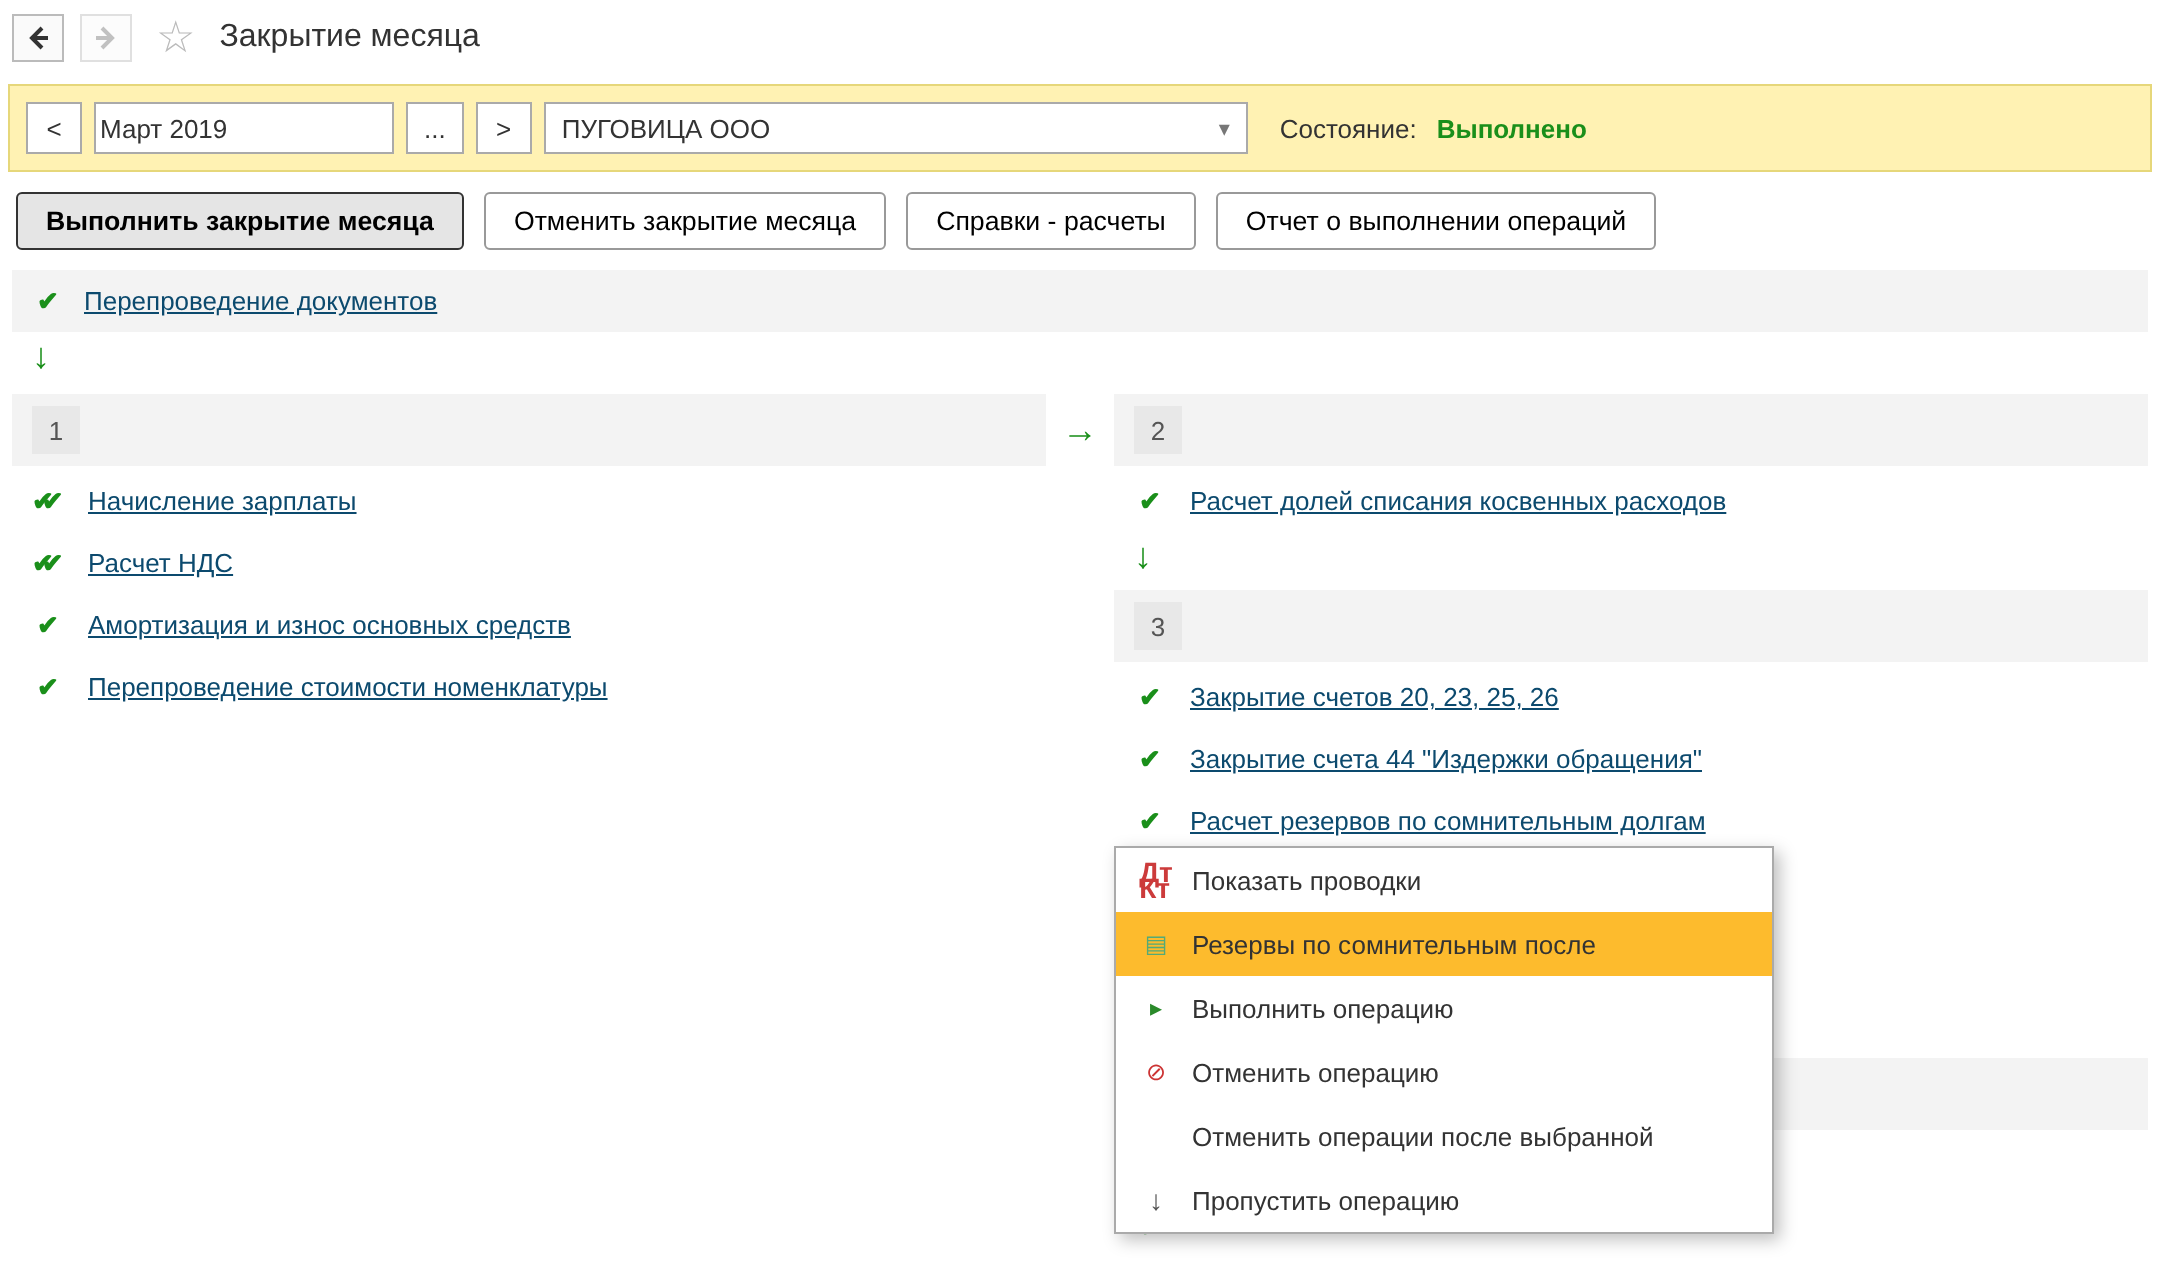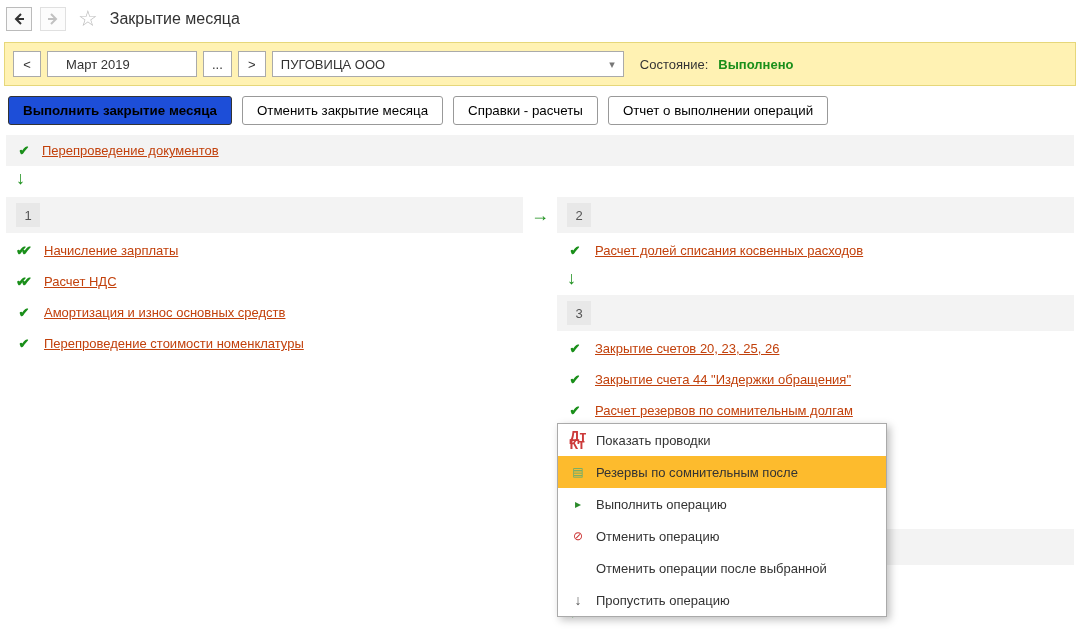--- a/index.html
+++ b/index.html
@@ -52,21 +52,21 @@
     align-items: center;
     justify-content: center;
     cursor: pointer;
     padding: 0 8px;
     font-size: 13px;
   }
   .period-field {
     border: 1px solid #aaa;
     background: #fff;
     height: 26px;
-    padding: 0 18px;
+    padding: 0 2px;
     display: inline-flex;
     align-items: center;
     width: 150px;
   }
   .org-field {
     border: 1px solid #aaa;
     background: #fff;
     height: 26px;
     padding: 0 8px;
     display: inline-flex;
@@ -83,38 +83,38 @@
     align-items: center;
   }
   .btn {
     border: 1px solid #999;
     background: #fff;
     padding: 6px 14px;
     border-radius: 3px;
     cursor: pointer;
   }
   .btn-primary {
-    background: #1d4ed8;
+    background: #e5e5e5;
     border-color: #333;
     font-weight: bold;
   }
   .section {
     margin: 0 6px 2px 6px;
   }
   .section-row {
     background: #f3f3f3;
     padding: 8px 10px;
     display: flex;
     align-items: center;
     gap: 10px;
   }
   .icon-check { color: #1a8f1a; font-weight: bold; width: 16px; text-align: center;}
   .icon-checks { color: #1a8f1a; font-weight: bold; width: 16px; letter-spacing: -6px; padding-right:4px;}
   .icon-down { color: #1a8f1a; font-weight: bold; width: 16px; font-size: 18px; }
-  .link { color: #c2410c; text-decoration: underline; cursor: pointer; }
+  .link { color: #0c4a6e; text-decoration: underline; cursor: pointer; }
   .columns {
     display: flex;
     gap: 12px;
     padding: 4px 6px;
   }
   .col { flex: 1; display: flex; flex-direction: column; gap: 4px; position: relative;}
   .stage-num {
     background: #e8e8e8;
     width: 24px; height: 24px;
     display: inline-flex;

